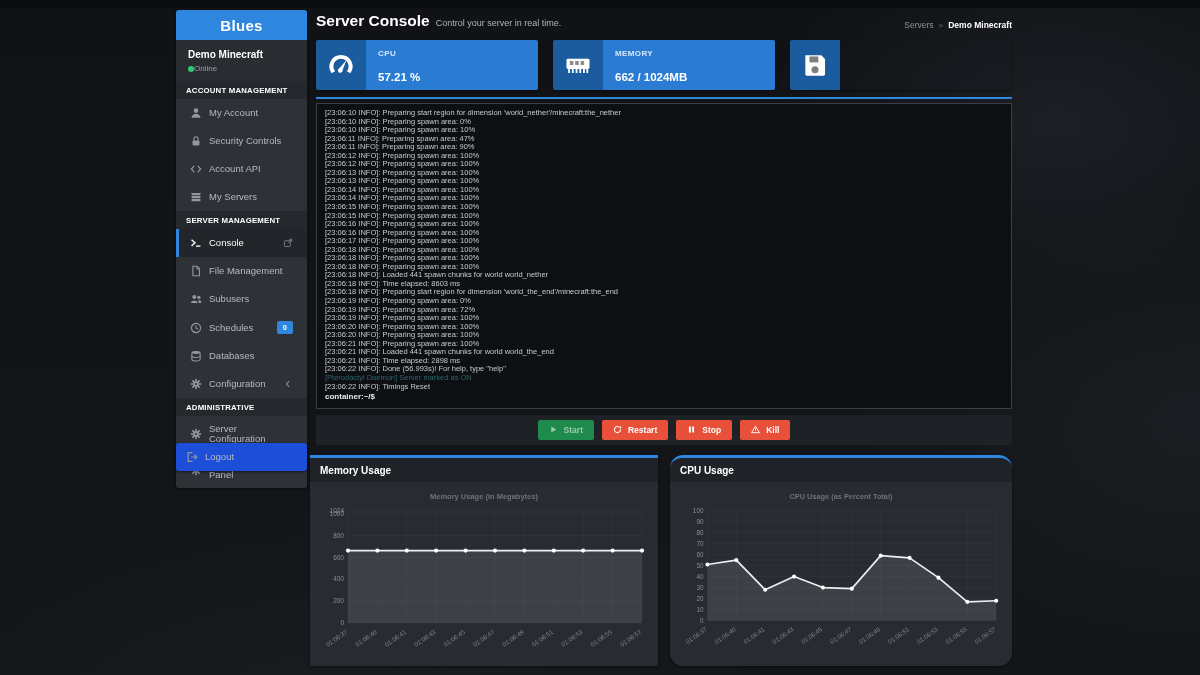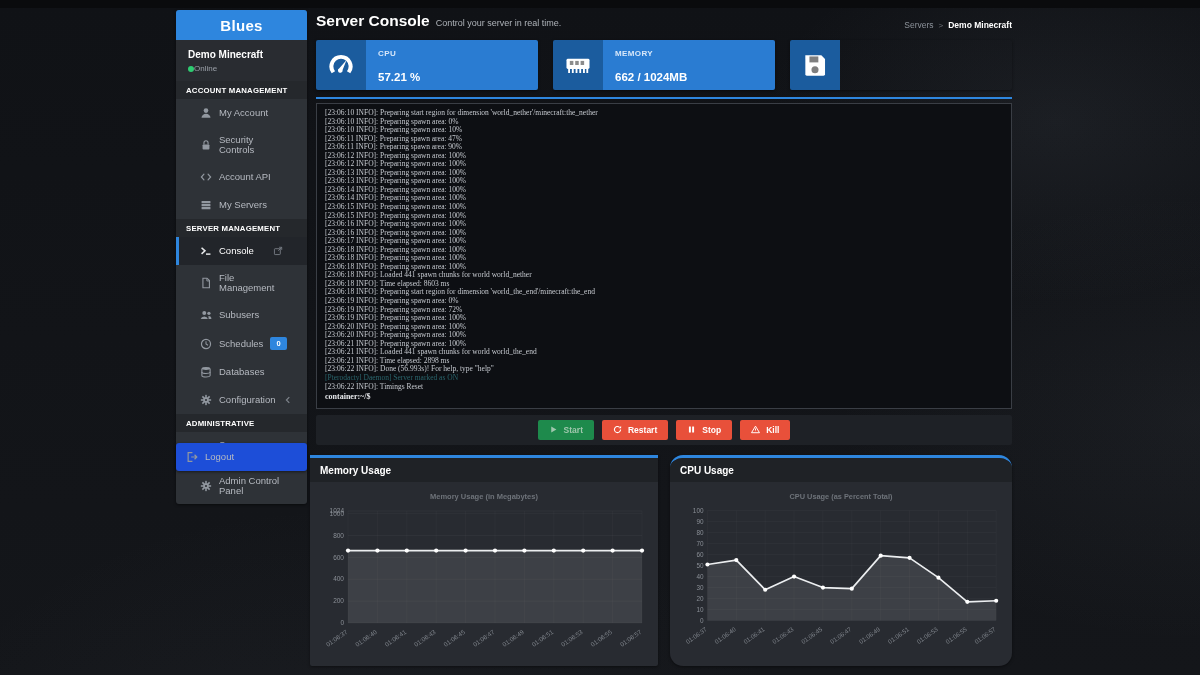--- a/index.html
+++ b/index.html
@@ -19,21 +19,21 @@
   
   .sidebar { position:absolute; left:176px; top:10px; width:131px; background:#2e3237;
              border-radius:3px; box-shadow:0 1px 3px rgba(0,0,0,.5); font-size:9.5px; }
   .logo { height:30px; background:#2e86de; border-radius:3px 3px 0 0; color:#fff;
           font-weight:bold; font-size:15px; display:flex; align-items:center; justify-content:center; letter-spacing:.3px; }
   .server-block { padding:9px 12px 8px; background:#292c31; }
   .server-name { color:#fff; font-weight:bold; font-size:10px; line-height:12px; }
   .server-status { margin-top:3px; font-size:8px; color:#9aa0a8; display:flex; align-items:center; line-height:9px; }
   .dot { width:6px; height:6px; border-radius:50%; background:#2ecc71; display:inline-block; }
   .section-header { padding:5px 10px 4px; font-size:7.8px; font-weight:bold; color:#fff; background:#25282c; letter-spacing:.2px; }
-  .nav-item { display:flex; align-items:center; gap:7px; padding:8px 24px; color:#b6bac1; cursor:pointer; position:relative; }
+  .nav-item { display:flex; align-items:center; gap:7px; padding:8px 14px; color:#b6bac1; cursor:pointer; position:relative; }
   .nav-item .ic { width:12px; height:12px; flex:0 0 12px; color:#9298a0; display:inline-flex; }
   .nav-item .ic svg { width:12px; height:12px; }
   .nav-item .lbl { flex:1; line-height:10px; }
   .nav-item.active { background:#22252a; box-shadow:inset 3px 0 0 #2e86de; color:#fff; }
   .nav-item.active .ic { color:#e6e8ea; }
   .nav-badge { background:#2e86de; color:#fff; font-size:7.5px; font-weight:bold; padding:2px 6px; border-radius:2px; }
   .trail { width:10px; height:10px; color:#7d838b; display:inline-flex; }
   .trail svg { width:10px; height:10px; }
   .logout-block { position:absolute; left:176px; top:443px; width:131px; background:#1d4ed8;
                   border-radius:3px; box-shadow:0 1px 3px rgba(0,0,0,.5); font-size:9.5px; }
@@ -52,21 +52,21 @@
   .stat-card { flex:1; height:50px; display:flex; border-radius:2px; overflow:hidden; box-shadow:0 1px 3px rgba(0,0,0,.45); }
   .stat-icon { width:50px; background:#1b5c9e; display:flex; align-items:center; justify-content:center; color:#fff; }
   .stat-icon svg { width:26px; height:26px; }
   .stat-body { flex:1; background:#2a7cd2; padding:9px 12px; }
   .stat-label { font-size:8px; font-weight:bold; color:#d7e7f9; letter-spacing:.4px; }
   .stat-value { font-size:11.5px; font-weight:bold; color:#fff; margin-top:13px; }
 
   
   .console-panel { position:absolute; left:316px; top:97px; width:696px; height:313px; border-top:2px solid #2e86de; }
   .console-box { margin-top:4px; background:#0d0f13; border:1px solid #3a3e45; height:306px;
-                 padding:5px 8px 4px; font-family:Liberation Serif, serif; }
+                 padding:5px 8px 4px; font-family:Liberation Sans, sans-serif; }
   .console-log { height:282px; overflow:hidden; font-size:7.5px; line-height:8.55px; color:#c6cad0; white-space:pre; }
   .console-log .daemon { color:#2a666d; }
   .console-prompt { margin-top:0; font-size:8px; font-weight:bold; color:#e9ebee; line-height:11px; }
 
   
   .controls-strip { position:absolute; left:316px; top:415px; width:696px; height:30px; background:#1e2126;
                     border-radius:2px; display:flex; align-items:center; justify-content:center; gap:8px; }
   .btn { height:20px; padding:0 11px; display:inline-flex; align-items:center; gap:6px; font-size:8.5px; font-weight:bold;
          color:#fff; border:none; border-radius:2px; cursor:pointer; font-family:"Liberation Sans", sans-serif; }
   .btn svg { width:9px; height:9px; }

